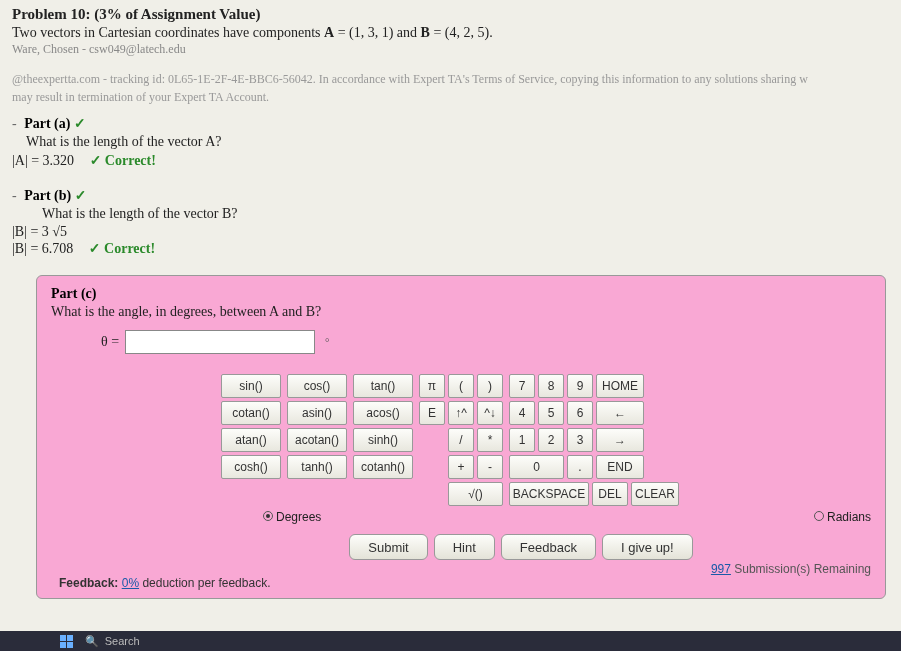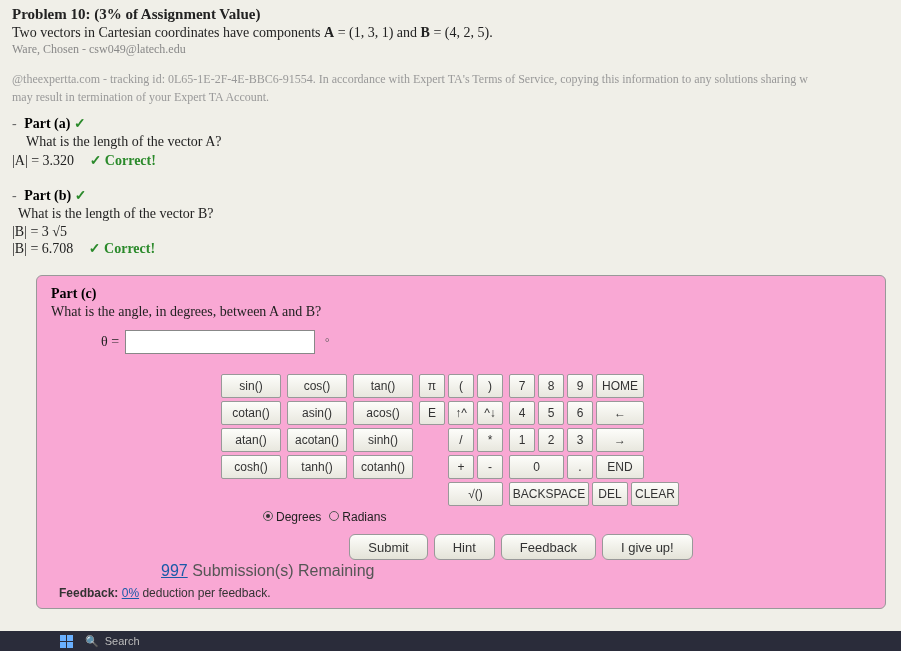--- a/index.html
+++ b/index.html
@@ -65,73 +65,73 @@
     font-size: 12px;
     color: #333;
     cursor: pointer;
     font-family: Arial, sans-serif;
   }
   .k-fn { width: 60px; }
   .k-sm { width: 26px; }
   .k-med { width: 48px; }
   .k-wide { width: 80px; }
   .k-del { width: 36px; }
-  .unit-row { display:flex; justify-content:flex-start; gap:8px; font-size:12px; margin: 4px 0 10px 212px; font-family: Arial, sans-serif; align-items:center;}
+  .unit-row { display:flex; justify-content:space-between; gap:24px; font-size:12px; margin: 4px 0 10px 212px; font-family: Arial, sans-serif; align-items:center;}
   .radio { width:10px; height:10px; border-radius:50%; border:1px solid #555; display:inline-block; margin-right:3px; position:relative; }
   .radio.sel::after { content:''; position:absolute; inset:2px; background:#333; border-radius:50%; }
   .action-row { display:flex; gap:6px; justify-content:center; margin-left: 120px; margin-bottom:2px; }
   .abtn {
     background: linear-gradient(#fdfdfa, #e4e3d8);
     border: 1px solid #999;
     border-radius: 6px;
     height: 26px;
     padding: 0 18px;
     font-size: 13px;
     font-family: Arial, sans-serif;
     color: #333;
     cursor: pointer;
     display:flex; align-items:center;
   }
-  .subs-line { text-align:left; font-size:16px; color:#555; margin-left: 110px; margin-bottom: 6px; font-family: Arial, sans-serif;}
+  .subs-line { text-align:right; font-size:12px; color:#555; margin-left: 110px; font-family: Arial, sans-serif;}
   .link-u { text-decoration: underline; color: #1a5aa8; }
   .footer-row { display:flex; justify-content:space-between; font-size:12px; color:#333; padding: 0 8px; font-family: Arial, sans-serif;}
   .cursor-arrow { position:absolute; left:448px; top:378px; font-size:16px; color:#333; pointer-events:none; }
   .taskbar { position:absolute; bottom:0; left:0; right:0; height:20px; background:#2a2c3a; display:flex; align-items:center; padding:0 60px; gap:12px; color:#ccc; font-size:11px; font-family: Arial,sans-serif;}
   .win-ico { width:13px; height:13px; display:grid; grid-template-columns:1fr 1fr; grid-template-rows:1fr 1fr; gap:1px; }
   .win-ico span { background:#6ab0ff; }
   .tb-search { display:flex; align-items:center; gap:6px; color:#bbb;}
 </style>
 </head>
 <body>
 
 <div class="page">
   <div class="prob-title">Problem 10: (3% of Assignment Value)</div>
   <div class="prob-desc">
     <span>Two vectors in Cartesian coordinates have components </span><b>A</b><span> = (1, 3, 1)</span><span> and </span><b>B</b><span> = (4, 2, 5).</span>
   </div>
   <div class="student">Ware, Chosen - csw049@latech.edu</div>
 
-  <div class="tracking">@theexpertta.com - tracking id: 0L65-1E-2F-4E-BBC6-91554. In accordance with Expert TA's Terms of Service, copying this information to any solutions sharing w</div>
+  <div class="tracking">@theexpertta.com - tracking id: 0L65-1E-2F-4E-BBC6-56042. In accordance with Expert TA's Terms of Service, copying this information to any solutions sharing w</div>
   <div class="tracking">may result in termination of your Expert TA Account.</div>
 
   <div class="part-hdr">
     <span class="dash">-</span>
     <span class="part-label">Part (a)</span><span class="check"> ✓</span>
   </div>
   <div class="part-q" style="margin-left:14px;">What is the length of the vector A?</div>
   <div class="ans-line">
     <span>|A| = 3.320</span>
     <span class="correct">✓ Correct!</span>
   </div>
 
   <div class="part-hdr" style="margin-top:18px;">
     <span class="dash">-</span>
     <span class="part-label">Part (b)</span><span class="check"> ✓</span>
   </div>
-  <div class="part-q" style="margin-left:6px;">What is the length of the vector B?</div>
+  <div class="part-q" style="margin-left:30px;">What is the length of the vector B?</div>
   <div class="ans-line">|B| = 3 √5</div>
   <div class="ans-line">
     <span>|B| = 6.708</span>
     <span class="correct">✓ Correct!</span>
   </div>
 
   <span class="cursor-arrow">➤</span>
 
   <div class="panel">
     <div>

